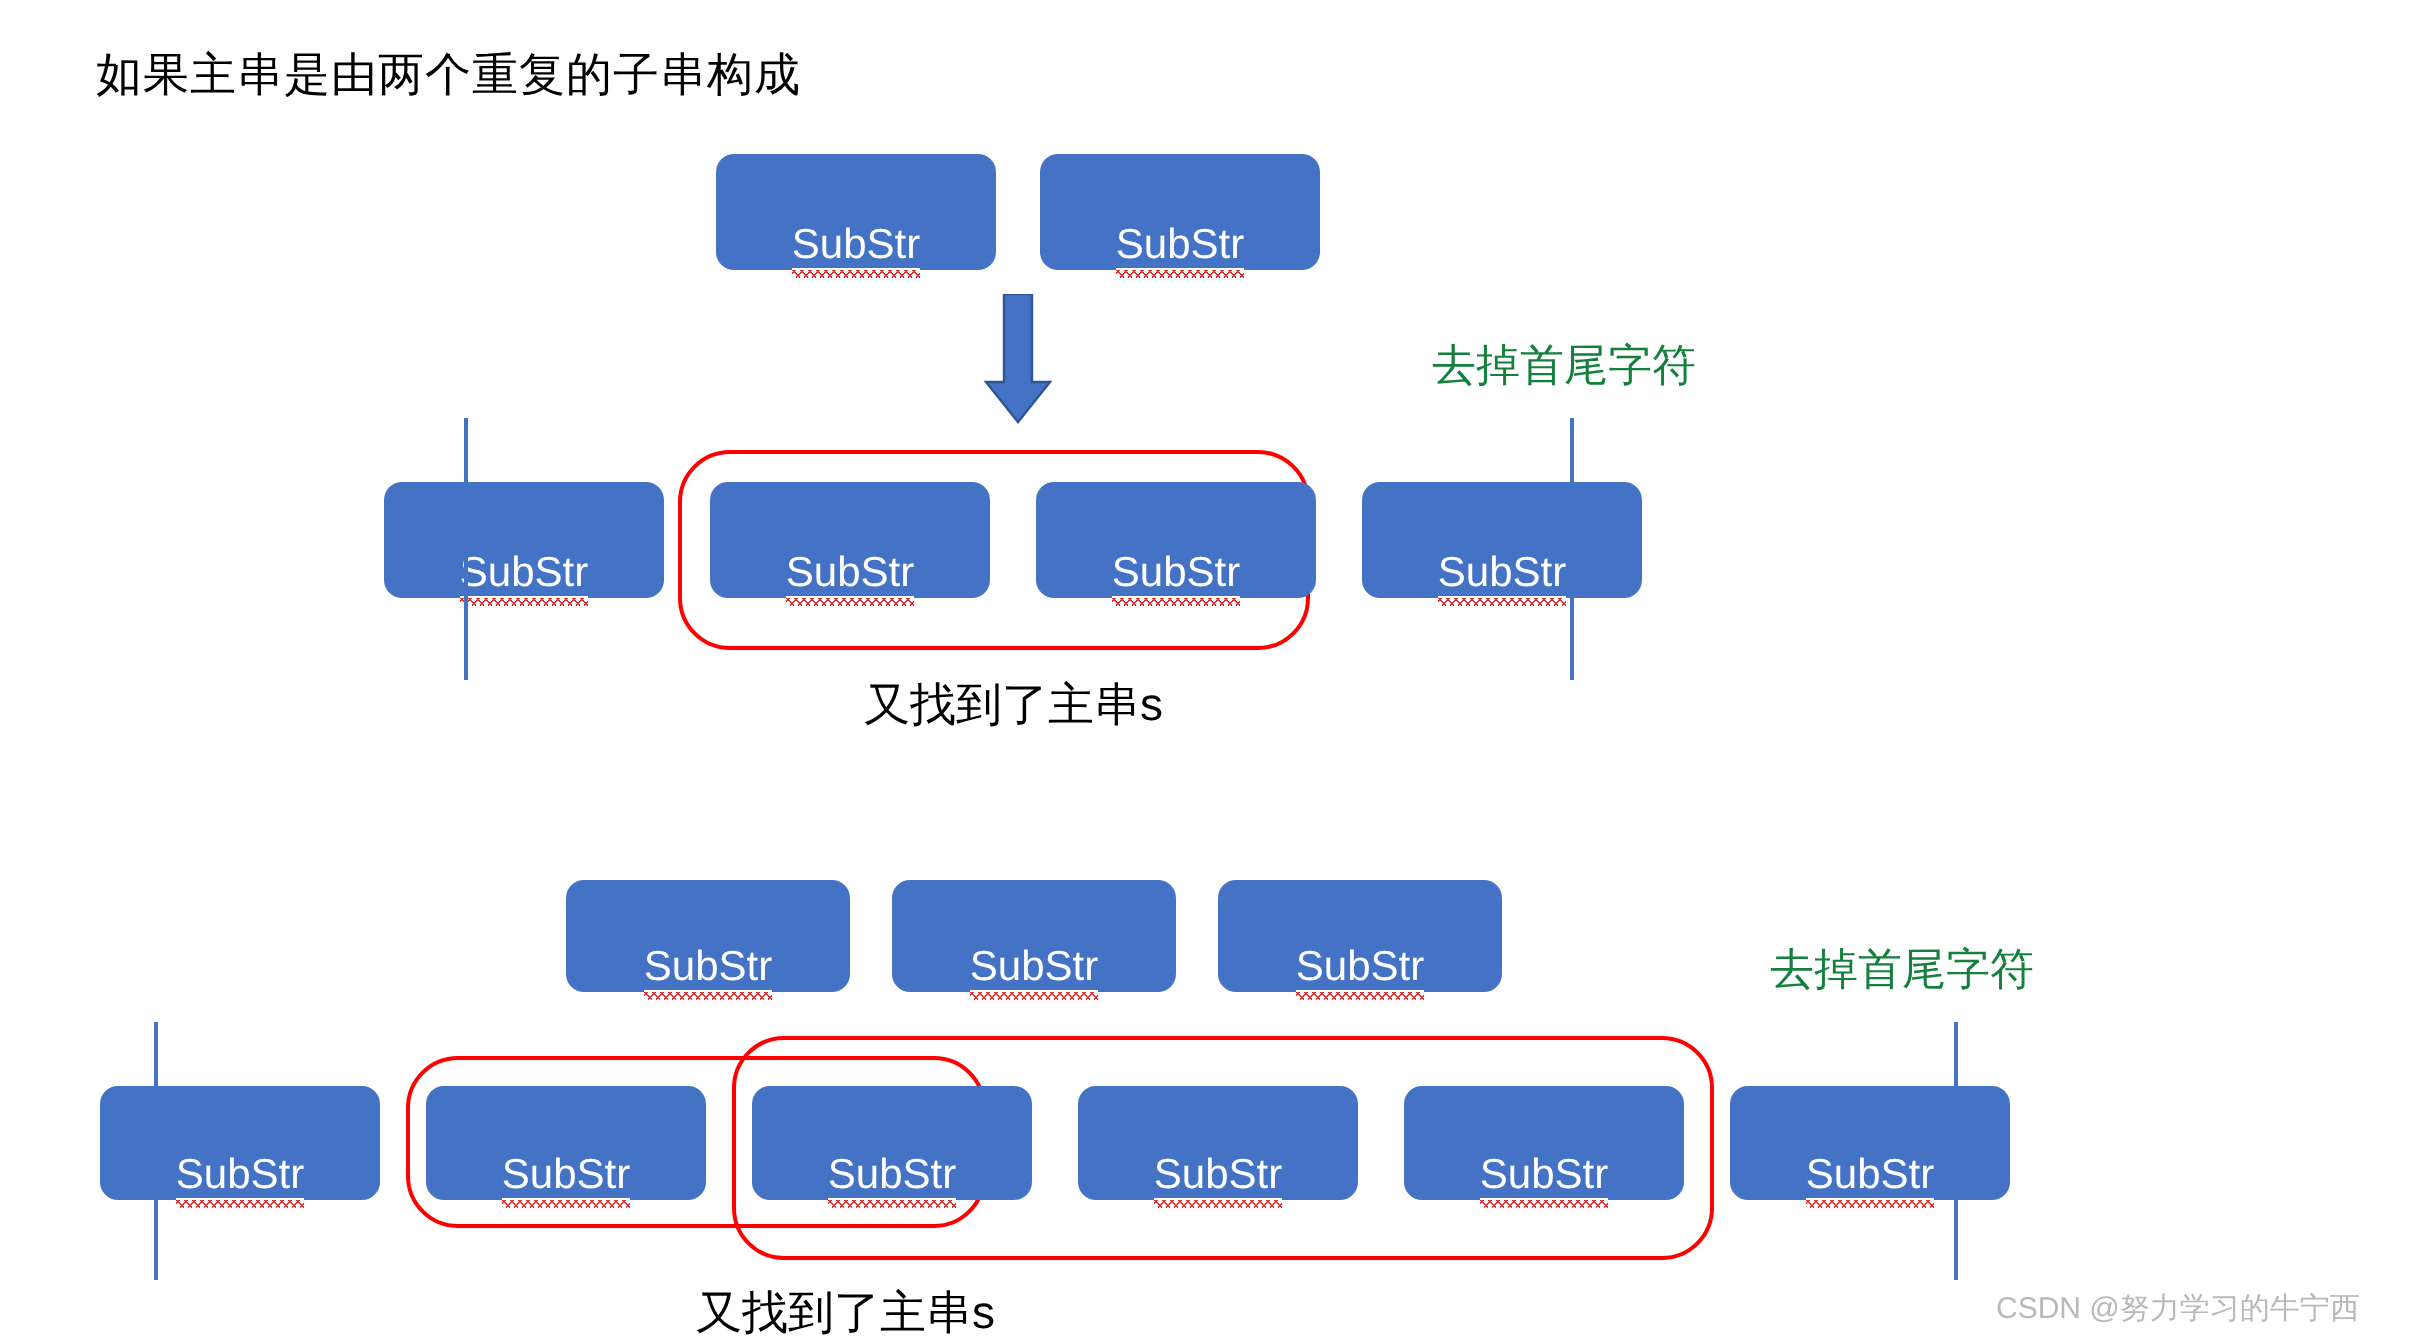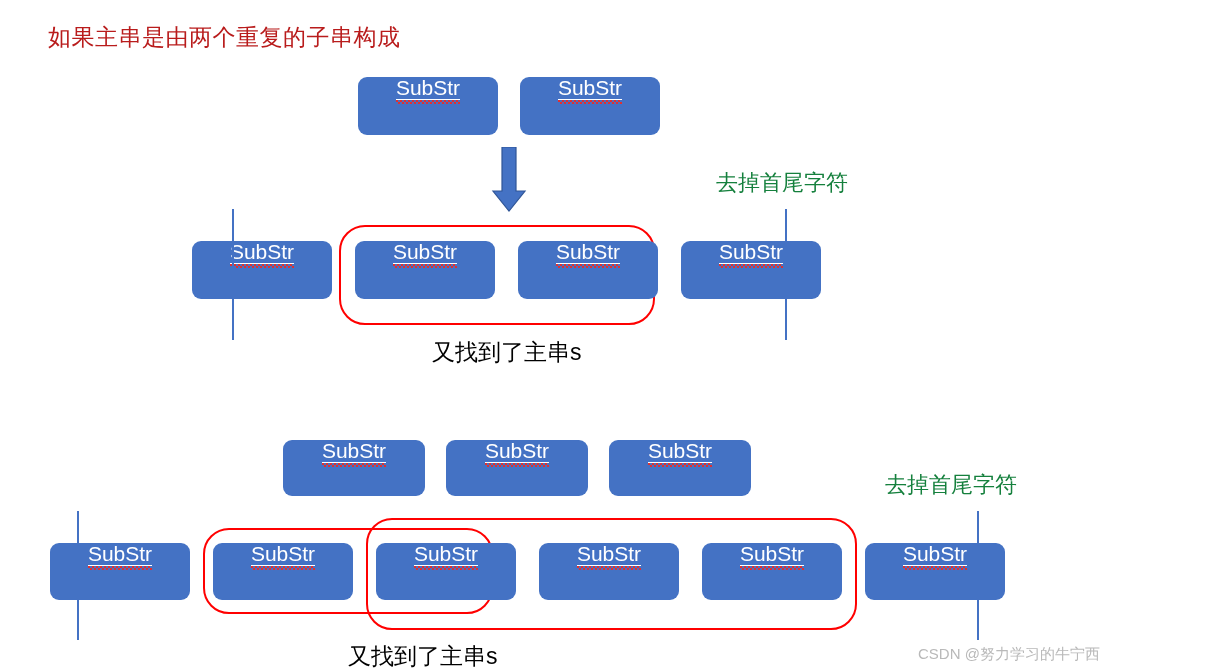--- a/index.html
+++ b/index.html
@@ -14,21 +14,21 @@
     overflow: hidden;
   }
   #canvas {
     position: relative;
     width: 1210px;
     height: 671px;
   }
   .section-title {
     position: absolute;
     font-size: 23px;
-    color: #b91c1c;
+    color: #000000;
     white-space: nowrap;
     letter-spacing: 0.5px;
   }
   .caption {
     position: absolute;
     font-size: 23px;
     color: #000000;
     white-space: nowrap;
   }
   .side-label {
@@ -36,21 +36,21 @@
     font-size: 22px;
     color: #15803d;
     white-space: nowrap;
   }
   .sub-box {
     position: absolute;
     background: #4472C4;
     border-radius: 9px;
     box-sizing: border-box;
     display: flex;
-    align-items: flex-start;
+    align-items: flex-end;
     justify-content: center;
     z-index: 3;
   }
   .sub-box .lbl {
     position: relative;
     display: inline-block;
     color: #ffffff;
     font-size: 21px;
     line-height: 1;
     border-bottom: 1.5px solid #ffffff;
@@ -171,15 +171,15 @@
     <span class="lbl">SubStr</span>
   </div>
   <div class="sub-box" style="left:865px; top:543px; width:140px; height:57px;">
     <span class="lbl">SubStr</span>
   </div>
 
   <div class="side-label" style="left:885px; top:470px;">去掉首尾字符</div>
 
   <div class="caption" style="left:348px; top:641px;">又找到了主串s</div>
 
-  <div class="watermark" style="left:918px; top:645px;">CSDN @努力学习的牛宁西</div>
+  <div class="watermark" style="left:998px; top:645px;">CSDN @努力学习的牛宁西</div>
 
 </div>
 
 </body></html>

